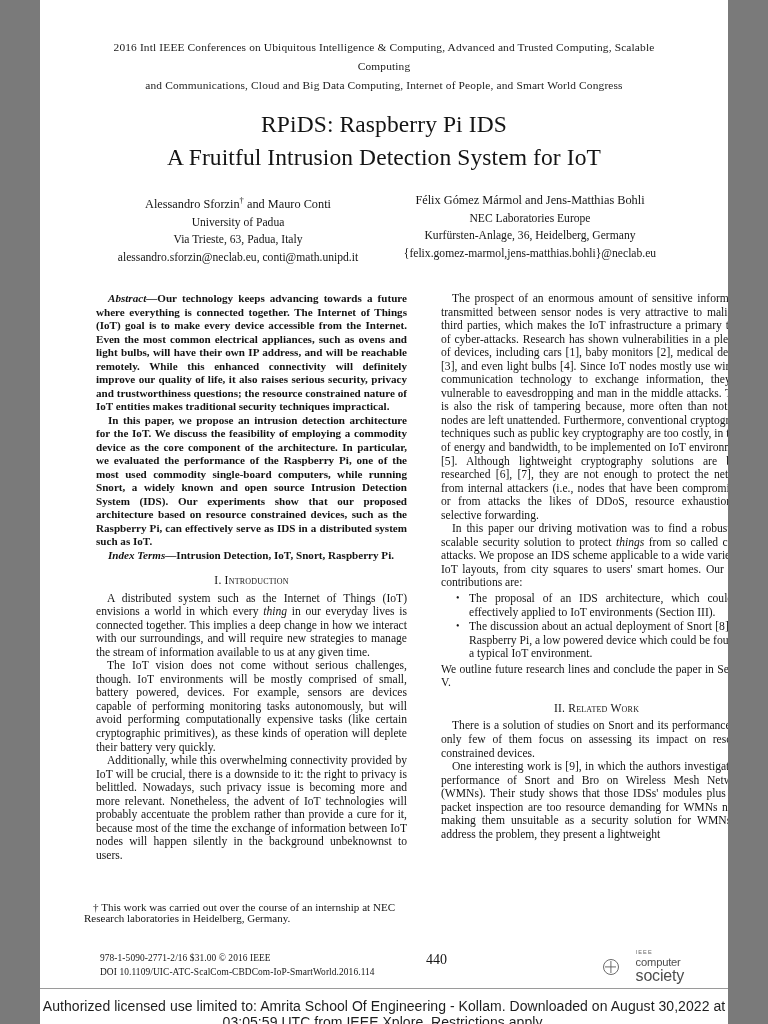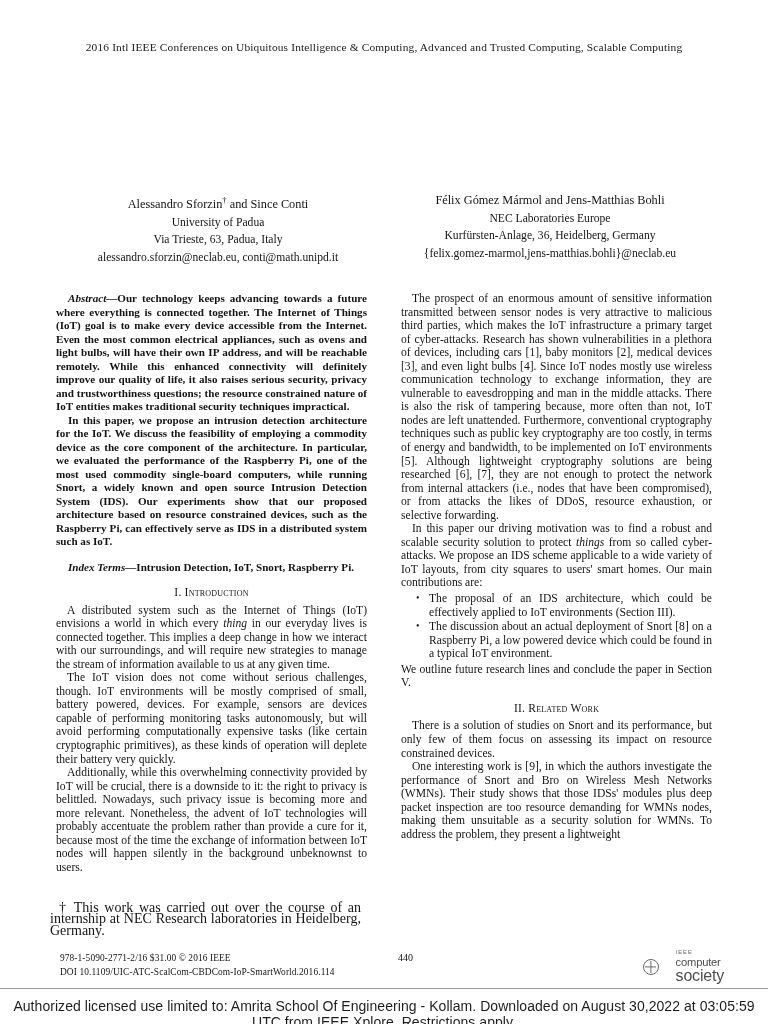--- a/index.html
+++ b/index.html
@@ -7,21 +7,21 @@
     padding: 0;
     background: #7a7a7a;
   }
   body {
     font-family: "Liberation Serif", "DejaVu Serif", serif;
     display: flex;
     justify-content: center;
   }
   .page {
     position: relative;
-    width: 768px;
+    width: 688px;
     height: 1024px;
     background: #ffffff;
     overflow: hidden;
     color: #141414;
     box-sizing: border-box;
   }
 
   
   .conf-header {
     position: absolute;
@@ -103,21 +103,21 @@
   p.noindent { text-indent: 0; }
 
   .abstract, .indexterms {
     font-weight: bold;
     font-size: 11.1px;
     line-height: 13.5px;
   }
   .abstract p, .indexterms p { text-indent: 12px; }
   .lead { font-style: italic; font-weight: bold; }
 
-  .indexterms { margin-top: 12px; }
+  .indexterms { margin-top: 0; }
 
   h2.section {
     font-size: 11.6px;
     font-weight: normal;
     text-align: center;
     text-transform: none;
     margin: 12px 0 4px 0;
     letter-spacing: 0.2px;
   }
   h2.section .sc {
@@ -139,43 +139,43 @@
     content: "\2022";
     position: absolute;
     left: -11px;
     top: -1px;
     font-size: 10px;
   }
 
   
   .footnote {
     position: absolute;
-    left: 50px;
+    left: 44px;
     top: 902px;
     width: 311px;
-    font-size: 14px;
+    font-size: 11px;
     line-height: 11.4px;
     text-align: justify;
   }
   .footnote p { text-indent: 9px; }
 
   
   .footer {
     position: absolute;
     left: 60px;
     top: 952px;
     font-size: 9.4px;
     line-height: 13.5px;
     letter-spacing: 0.1px;
   }
   .page-number {
     position: absolute;
-    left: 398px;
+    left: 386px;
     top: 952px;
-    font-size: 10px;
+    font-size: 14px;
   }
   .logo {
     position: absolute;
     right: 44px;
     top: 950px;
     display: flex;
     align-items: center;
     gap: 17px;
     color: #4d4d4d;
   }
@@ -241,26 +241,31 @@
     letter-spacing: 0.05px;
   }
 </style>
 </head>
 <body>
 
 <div class="page">
 
   <div class="conf-header">
     <div>2016 Intl IEEE Conferences on Ubiquitous Intelligence &amp; Computing, Advanced and Trusted Computing, Scalable Computing</div>
-  </div>
-
+    <div>and Communications, Cloud and Big Data Computing, Internet of People, and Smart World Congress</div>
+  </div>
+
+  <div class="title-block">
+    <div class="title-line">RPiDS: Raspberry Pi IDS</div>
+    <div class="title-line">A Fruitful Intrusion Detection System for IoT</div>
+  </div>
 
   <div class="authors">
     <div class="author-col">
-      <div><span>Alessandro Sforzin</span><sup class="dag">†</sup><span> and Since Conti</span></div>
+      <div><span>Alessandro Sforzin</span><sup class="dag">†</sup><span> and Mauro Conti</span></div>
       <div class="aff">University of Padua</div>
       <div class="addr">Via Trieste, 63, Padua, Italy</div>
       <div class="mail">alessandro.sforzin@neclab.eu, conti@math.unipd.it</div>
     </div>
     <div class="author-col">
       <div>Félix Gómez Mármol and Jens-Matthias Bohli</div>
       <div class="aff">NEC Laboratories Europe</div>
       <div class="addr">Kurfürsten-Anlage, 36, Heidelberg, Germany</div>
       <div class="mail">{felix.gomez-marmol,jens-matthias.bohli}@neclab.eu</div>
     </div>

